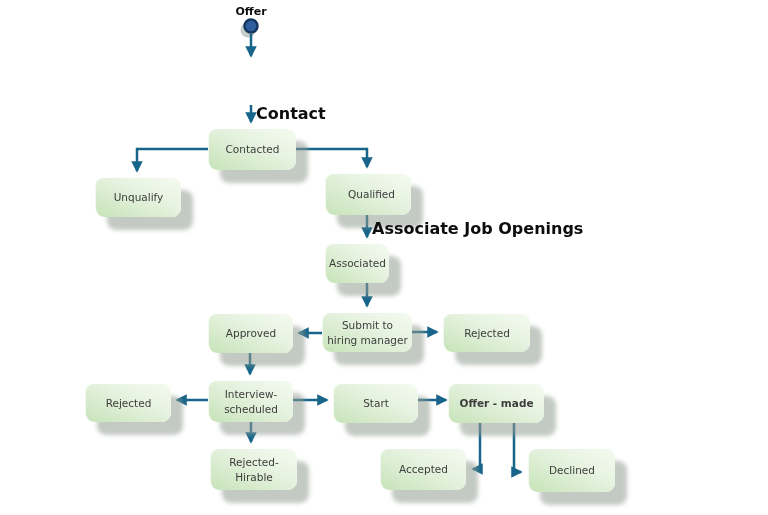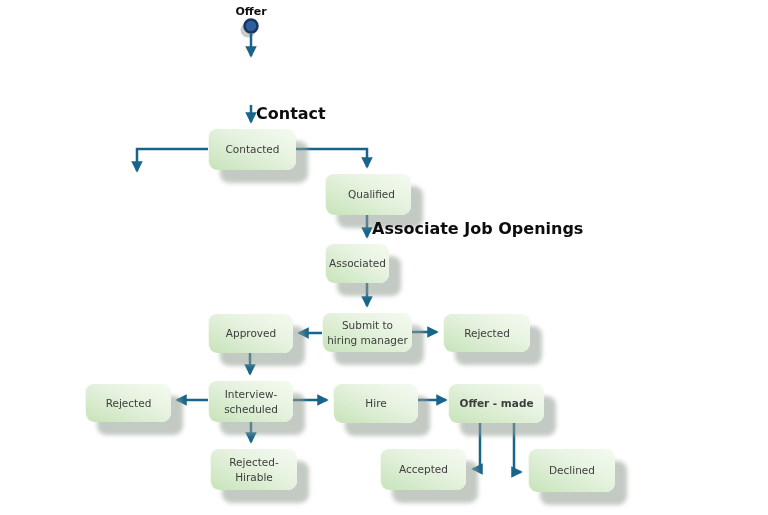--- a/index.html
+++ b/index.html
@@ -76,40 +76,41 @@
     </g>
   </svg>
 
   <div class="start-label" style="left:221px; top:5px; width:60px;">Offer</div>
 
 
   <div class="edge-label" style="left:256px; top:104px;">Contact</div>
 
   <div class="node" style="left:208px; top:128px; width:88px; height:42px;">Contacted</div>
 
+  <div class="node" style="left:95px;  top:177px; width:86px; height:40px;">Unqualify</div>
 
   <div class="node" style="left:325px; top:173px; width:86px; height:42px;padding-left:6px;">Qualified</div>
 
   <div class="edge-label" style="left:372px; top:219px;">Associate Job Openings</div>
 
   <div class="node" style="left:325px; top:243px; width:64px; height:40px;">Associated</div>
 
   <div class="node" style="left:322px; top:312px; width:90px; height:40px;">Submit to
 hiring manager</div>
 
   <div class="node" style="left:443px; top:313px; width:87px; height:39px;">Rejected</div>
 
   <div class="node" style="left:208px; top:313px; width:85px; height:40px;">Approved</div>
 
   <div class="node" style="left:208px; top:380px; width:85px; height:42px;">Interview-
 scheduled</div>
 
   <div class="node" style="left:85px;  top:383px; width:86px; height:39px;">Rejected</div>
 
-  <div class="node" style="left:333px; top:383px; width:85px; height:40px;">Hire</div>
+  <div class="node" style="left:333px; top:383px; width:85px; height:40px;">Start</div>
 
   <div class="node" style="left:210px; top:448px; width:87px; height:42px;">Rejected-Hirable</div>
 
   <div class="node" style="left:448px; top:383px; width:96px; height:40px;font-weight:bold;">Offer - made</div>
 
   <div class="node" style="left:380px; top:448px; width:86px; height:42px;">Accepted</div>
 
   <div class="node" style="left:528px; top:448px; width:87px; height:44px;">Declined</div>
 
 </div>

